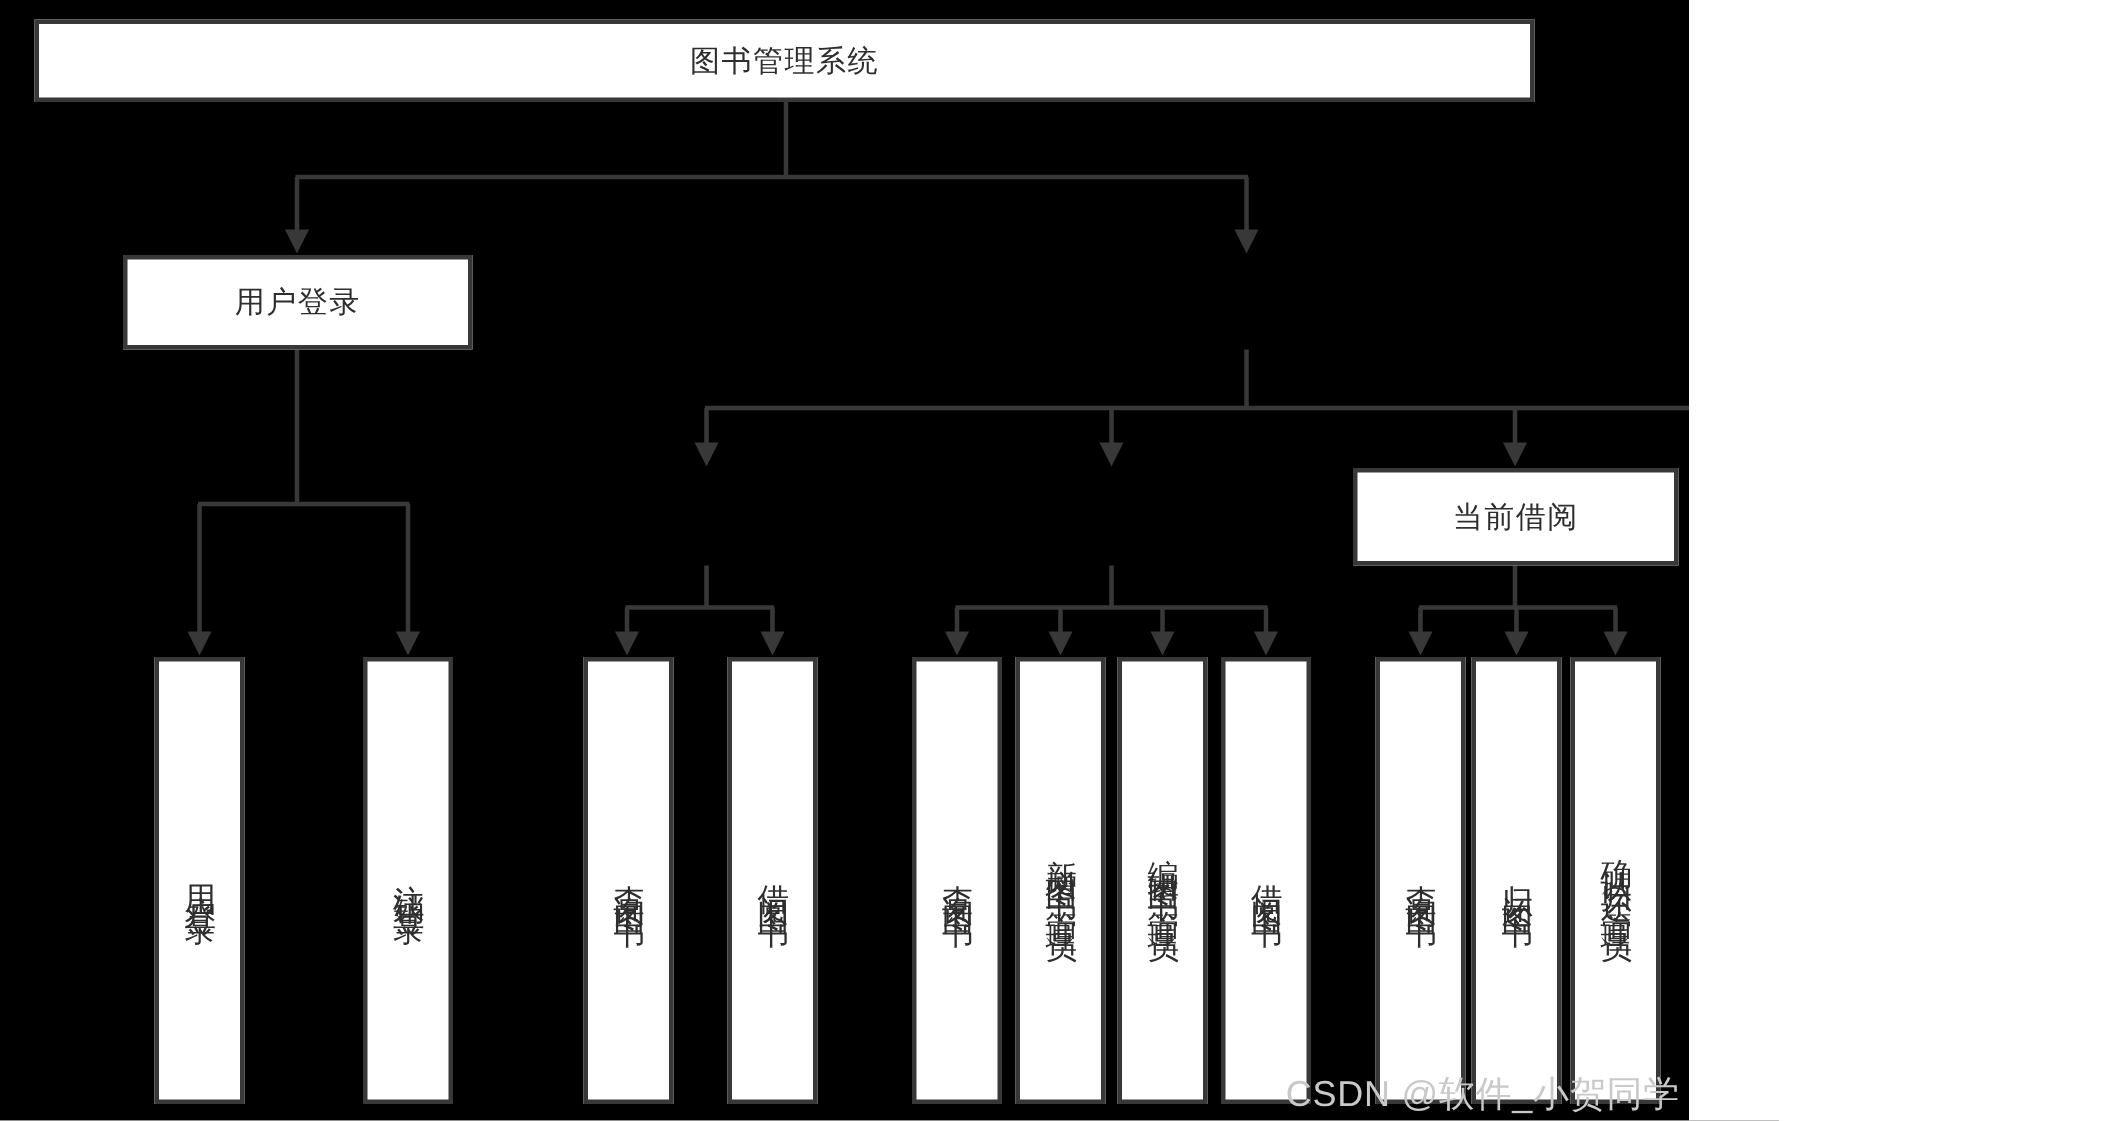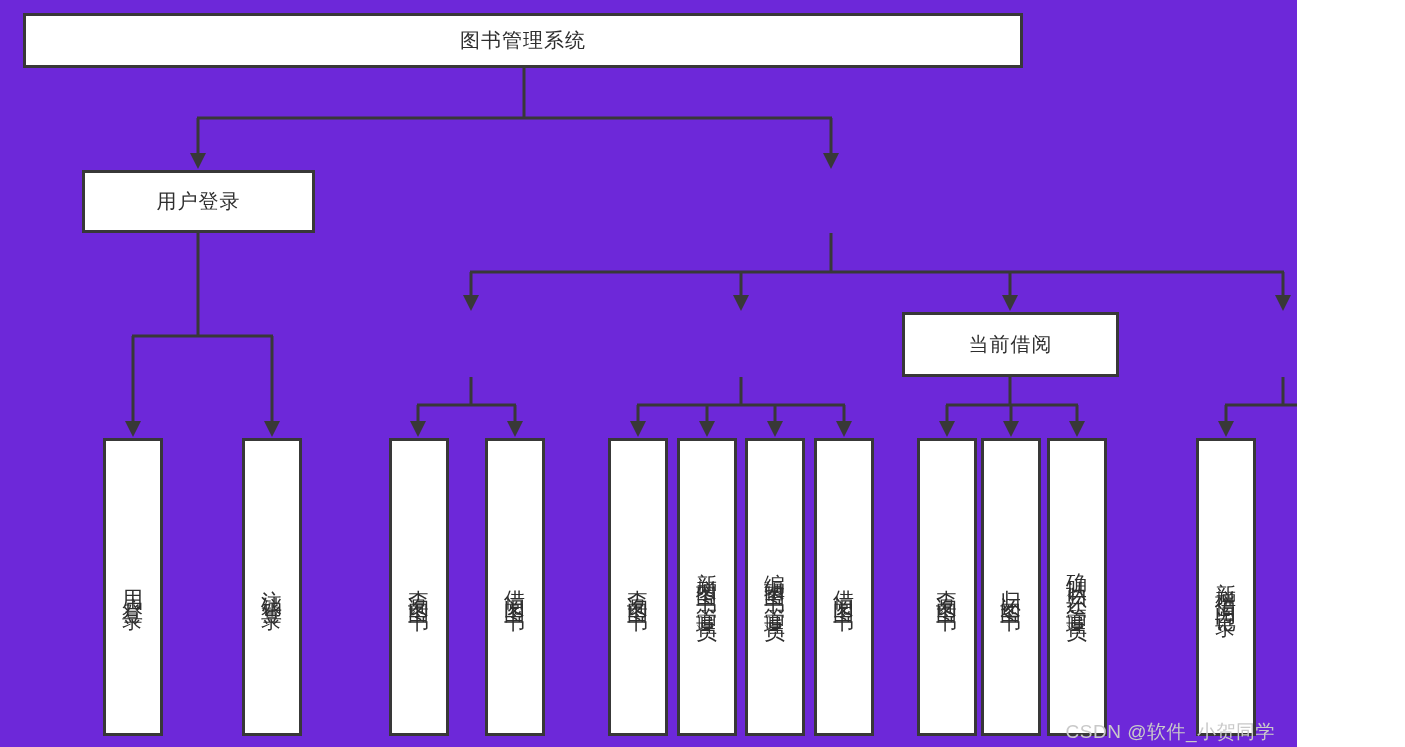--- a/index.html
+++ b/index.html
@@ -1,20 +1,20 @@
 <!DOCTYPE html>
 <html><head>
 <meta charset="utf-8">
 <style>
   html, body { margin: 0; padding: 0; background: #ffffff; }
   .canvas {
     position: relative;
-    width: 1297px;
+    width: 1126px;
     height: 747px;
-    background: #6d28d9;
+    background: #000000;
     font-family: "Liberation Sans", sans-serif;
     overflow: hidden;
   }
   .box {
     position: absolute;
     box-sizing: border-box;
     border: 3px solid #383838;
     background: #ffffff;
     display: flex;
     align-items: center;
@@ -34,23 +34,23 @@
     line-height: 1;
   }
   .connector-layer {
     position: absolute;
     left: 0; top: 0;
     width: 1405px; height: 747px;
     pointer-events: none;
   }
   .watermark {
     position: absolute;
-    right: 22px;
+    right: 6px;
     bottom: 2px;
-    font-size: 19px;
+    font-size: 24px;
     color: #c9c9c9;
     letter-spacing: 0.5px;
     z-index: 10;
     white-space: nowrap;
   }
 </style>
 </head>
 <body>
 
 <div class="canvas">

